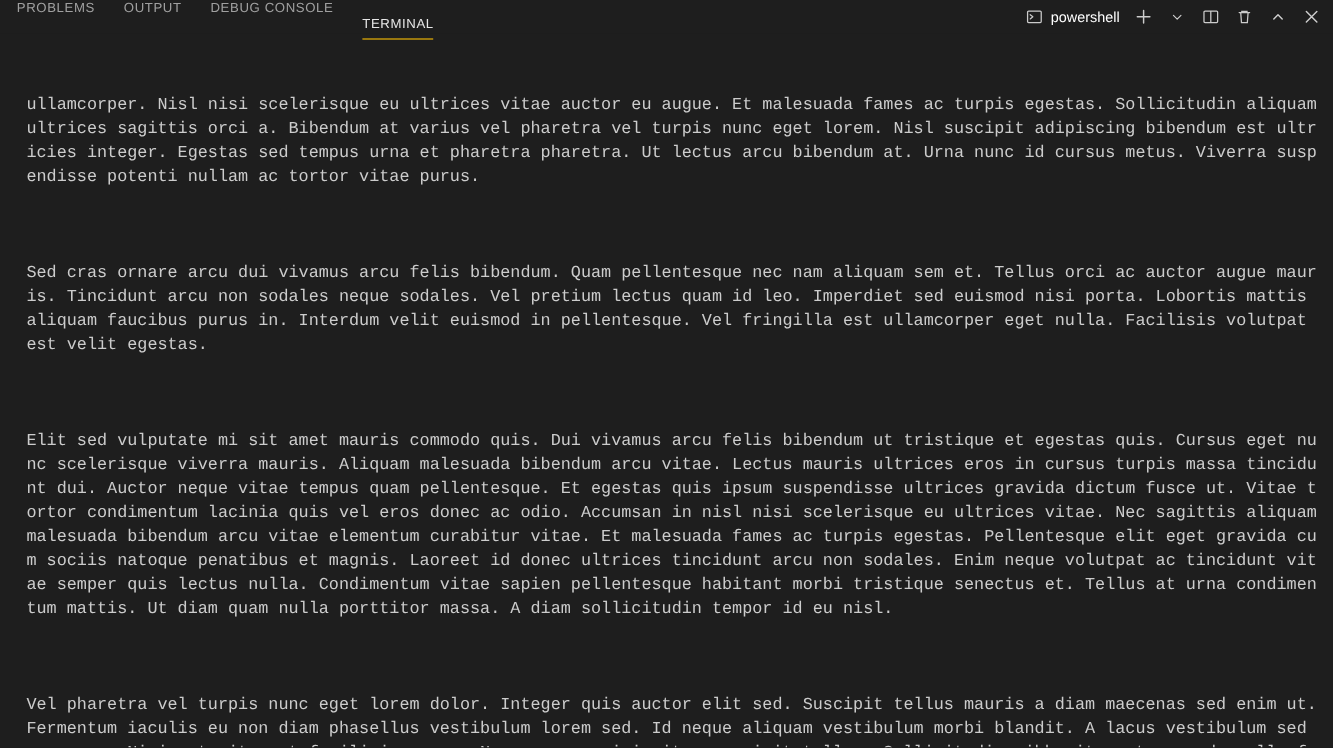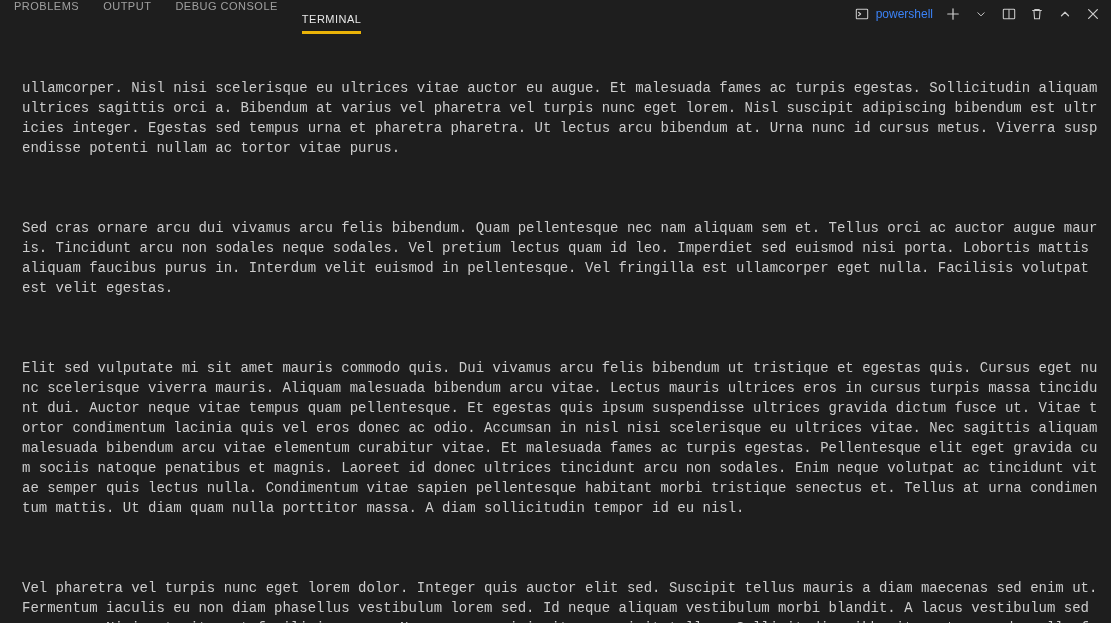--- a/index.html
+++ b/index.html
@@ -25,26 +25,26 @@
 .tabs { display: flex; gap: 24px; }
 .tab {
   font-size: 11px;
   letter-spacing: 0.5px;
   color: #a0a0a0;
   padding: 6px 0;
   cursor: pointer;
   text-transform: uppercase;
   border-bottom: 1px solid transparent;
 }
-.tab.active { color: #e7e7e7; border-bottom: 3px solid #eab308; margin-top: 13px; }
+.tab.active { color: #e7e7e7; border-bottom: 1px solid #eab308; margin-top: 13px; }
 .spacer { flex: 1; }
 .actions { display: flex; align-items: center; gap: 12px; }
 .action-ico { display: flex; align-items: center; justify-content: center; width: 16px; height: 16px; cursor: pointer; }
 .action-ico svg { display: block; }
-.shell-label { font-size: 12px; color: #3b82f6; cursor: pointer; text-align: right; }
+.shell-label { font-size: 12px; color: #ffffff; cursor: pointer; text-align: right; }
 .shell-group { display: flex; align-items: center; gap: 6px; }
 .terminal-body {
   flex: 1;
   overflow: hidden;
   padding: 10px 10px 0 22px;
   font-family: Consolas, "Courier New", monospace;
   font-size: 14px;
   line-height: 20px;
   color: #cccccc;
   white-space: pre-wrap;

